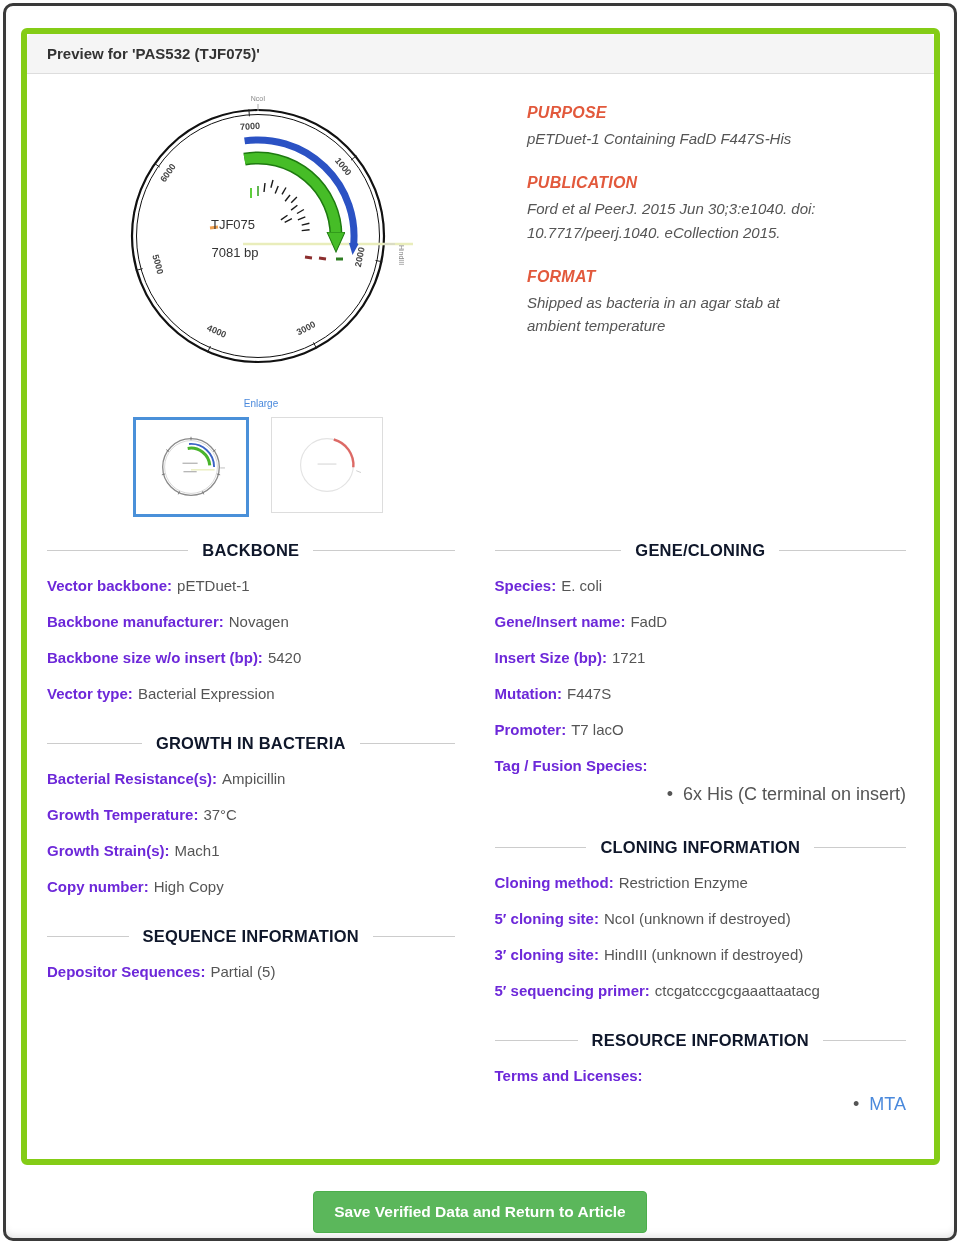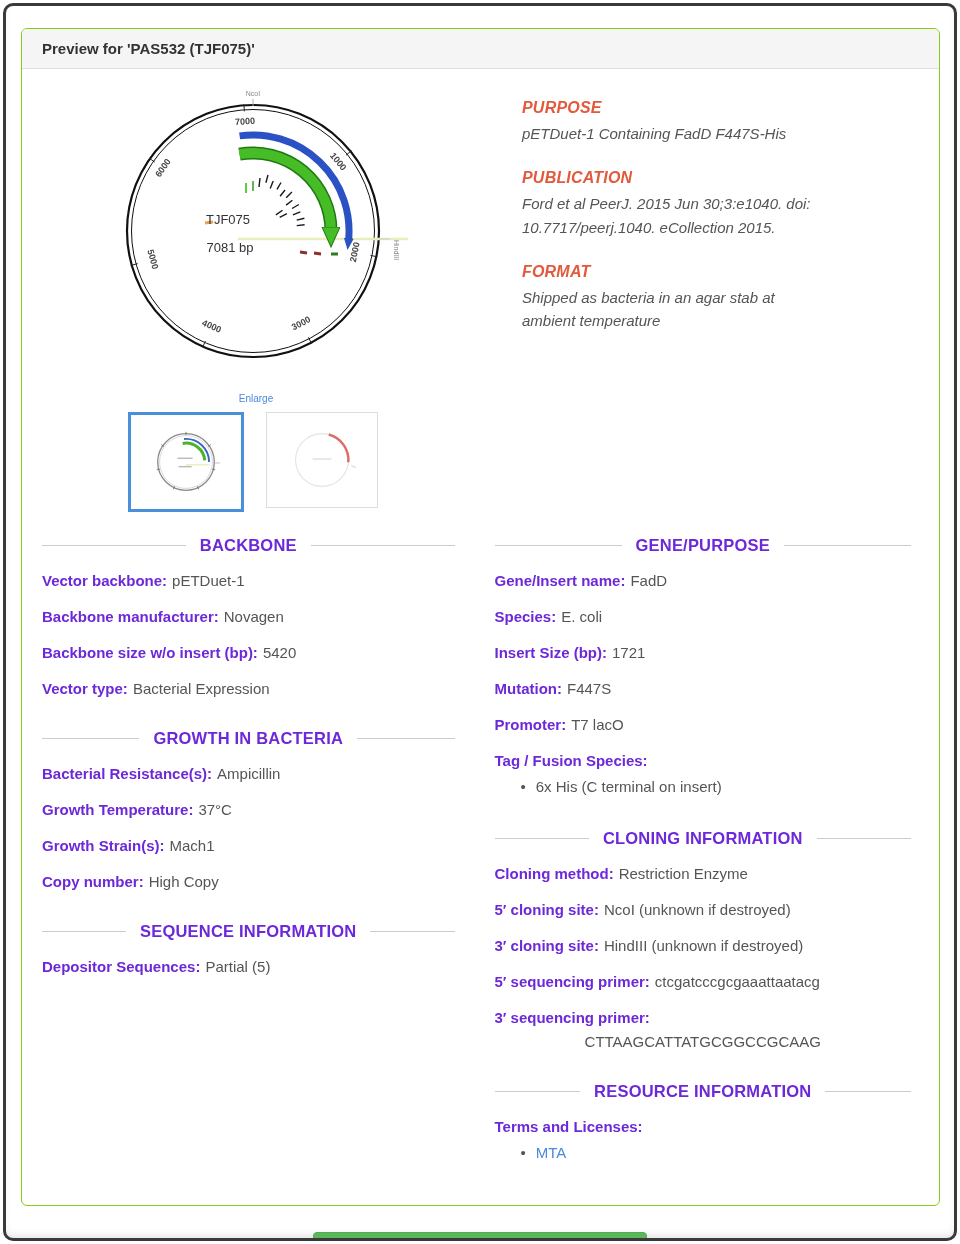--- a/index.html
+++ b/index.html
@@ -9,21 +9,21 @@
     -webkit-font-smoothing:antialiased;
   }
   .frame{
     position:absolute;left:3px;top:3px;right:3px;bottom:3px;
     border:3px solid #3a3a3a;border-radius:10px;background:#fff;
     overflow:hidden;box-shadow:inset 0 -6px 8px -4px rgba(0,0,0,0.12);
   }
   
   .panel{
     margin:22px 14px 0 15px;
-    border:1px solid #84cc16;border-radius:6px;background:#fff;
+    border:6px solid #84cc16;border-radius:6px;background:#fff;
   }
   .panel-header{
     background:#f5f5f5;border-bottom:1px solid #ddd;
     border-radius:5px 5px 0 0;
     padding:11px 20px;font-size:15px;font-weight:bold;color:#333;
   }
   .panel-body{padding:18px 20px 26px 20px;}
   
   .top-row{display:flex;}
   .map-col{width:452px;flex:none;}
@@ -44,34 +44,34 @@
     color:#e2593c;font-weight:bold;font-size:16px;letter-spacing:.2px;
     margin:0 0 5px 0;
   }
   .info-text{color:#555;font-size:15px;line-height:1.55;margin:0;}
   
   .cols{display:flex;margin-top:14px;}
   .col{width:50%;padding-right:26px;box-sizing:border-box;}
   .col.right{padding-left:14px;padding-right:8px;}
   .rule-heading{
     display:flex;align-items:center;gap:14px;
-    color:#6d28d9;font-weight:bold;font-size:16.5px;letter-spacing:.2px;
+    color:#0f172a;font-weight:bold;font-size:16.5px;letter-spacing:.2px;
     margin:30px 0 6px 0;
   }
   .rule-heading::before,.rule-heading::after{
     content:"";flex:1;height:1px;background:#ccc;
   }
   .rule-heading.first{margin-top:10px;}
   .frow{margin:15px 0;font-size:15px;line-height:1.4;}
   .flabel{font-weight:bold;color:#6d28d9;margin-right:5px;}
   .fvalue{color:#555;text-align:center;}
   .frow.stack .flabel{display:block;margin-bottom:3px;}
   .frow.stack .fvalue{display:block;}
   ul.dotlist{list-style:none;margin:5px 0 0 0;padding:0 0 0 26px;}
-  ul.dotlist li{color:#555;font-size:15px;line-height:1.5;}
+  ul.dotlist li{color:#555;font-size:18px;line-height:1.5;text-align:right;}
   ul.dotlist li::before{content:"•";margin-right:10px;color:#555;}
   a.inline-link{color:#4a89dc;text-decoration:none;cursor:pointer;}
   
   .footer{text-align:center;padding:26px 0 0 0;}
   .save-btn{
     background:#5bb75b;border:1px solid #4cae4c;border-radius:4px;
     color:#fff;font-size:15.5px;font-weight:bold;
     font-family:"Liberation Sans","DejaVu Sans",sans-serif;
     padding:11px 20px;cursor:pointer;
   }
@@ -226,42 +226,38 @@
           <div class="frow"><span class="flabel">Bacterial Resistance(s):</span><span class="fvalue">Ampicillin</span></div>
           <div class="frow"><span class="flabel">Growth Temperature:</span><span class="fvalue">37°C</span></div>
           <div class="frow"><span class="flabel">Growth Strain(s):</span><span class="fvalue">Mach1</span></div>
           <div class="frow"><span class="flabel">Copy number:</span><span class="fvalue">High Copy</span></div>
 
           <div class="rule-heading">SEQUENCE INFORMATION</div>
           <div class="frow"><span class="flabel">Depositor Sequences:</span><span class="fvalue">Partial (5)</span></div>
         </div>
 
         <div class="col right">
-          <div class="rule-heading first">GENE/PURPOSE</div>
+          <div class="rule-heading first">GENE/CLONING</div>
+          <div class="frow"><span class="flabel">Species:</span><span class="fvalue">E. coli</span></div>
           <div class="frow"><span class="flabel">Gene/Insert name:</span><span class="fvalue">FadD</span></div>
-          <div class="frow"><span class="flabel">Species:</span><span class="fvalue">E. coli</span></div>
           <div class="frow"><span class="flabel">Insert Size (bp):</span><span class="fvalue">1721</span></div>
           <div class="frow"><span class="flabel">Mutation:</span><span class="fvalue">F447S</span></div>
           <div class="frow"><span class="flabel">Promoter:</span><span class="fvalue">T7 lacO</span></div>
           <div class="frow">
             <span class="flabel">Tag / Fusion Species:</span>
             <ul class="dotlist">
               <li><span>6x His (C terminal on insert)</span></li>
             </ul>
           </div>
 
           <div class="rule-heading">CLONING INFORMATION</div>
           <div class="frow"><span class="flabel">Cloning method:</span><span class="fvalue">Restriction Enzyme</span></div>
           <div class="frow"><span class="flabel">5′ cloning site:</span><span class="fvalue">NcoI (unknown if destroyed)</span></div>
           <div class="frow"><span class="flabel">3′ cloning site:</span><span class="fvalue">HindIII (unknown if destroyed)</span></div>
           <div class="frow"><span class="flabel">5′ sequencing primer:</span><span class="fvalue">ctcgatcccgcgaaattaatacg</span></div>
-          <div class="frow stack">
-              <span class="flabel">3′ sequencing primer:</span>
-              <span class="fvalue">CTTAAGCATTATGCGGCCGCAAG</span>
-            </div>
 
           <div class="rule-heading">RESOURCE INFORMATION</div>
           <div class="frow">
             <span class="flabel">Terms and Licenses:</span>
             <ul class="dotlist">
               <li><a class="inline-link">MTA</a></li>
             </ul>
           </div>
         </div>
       </div>

